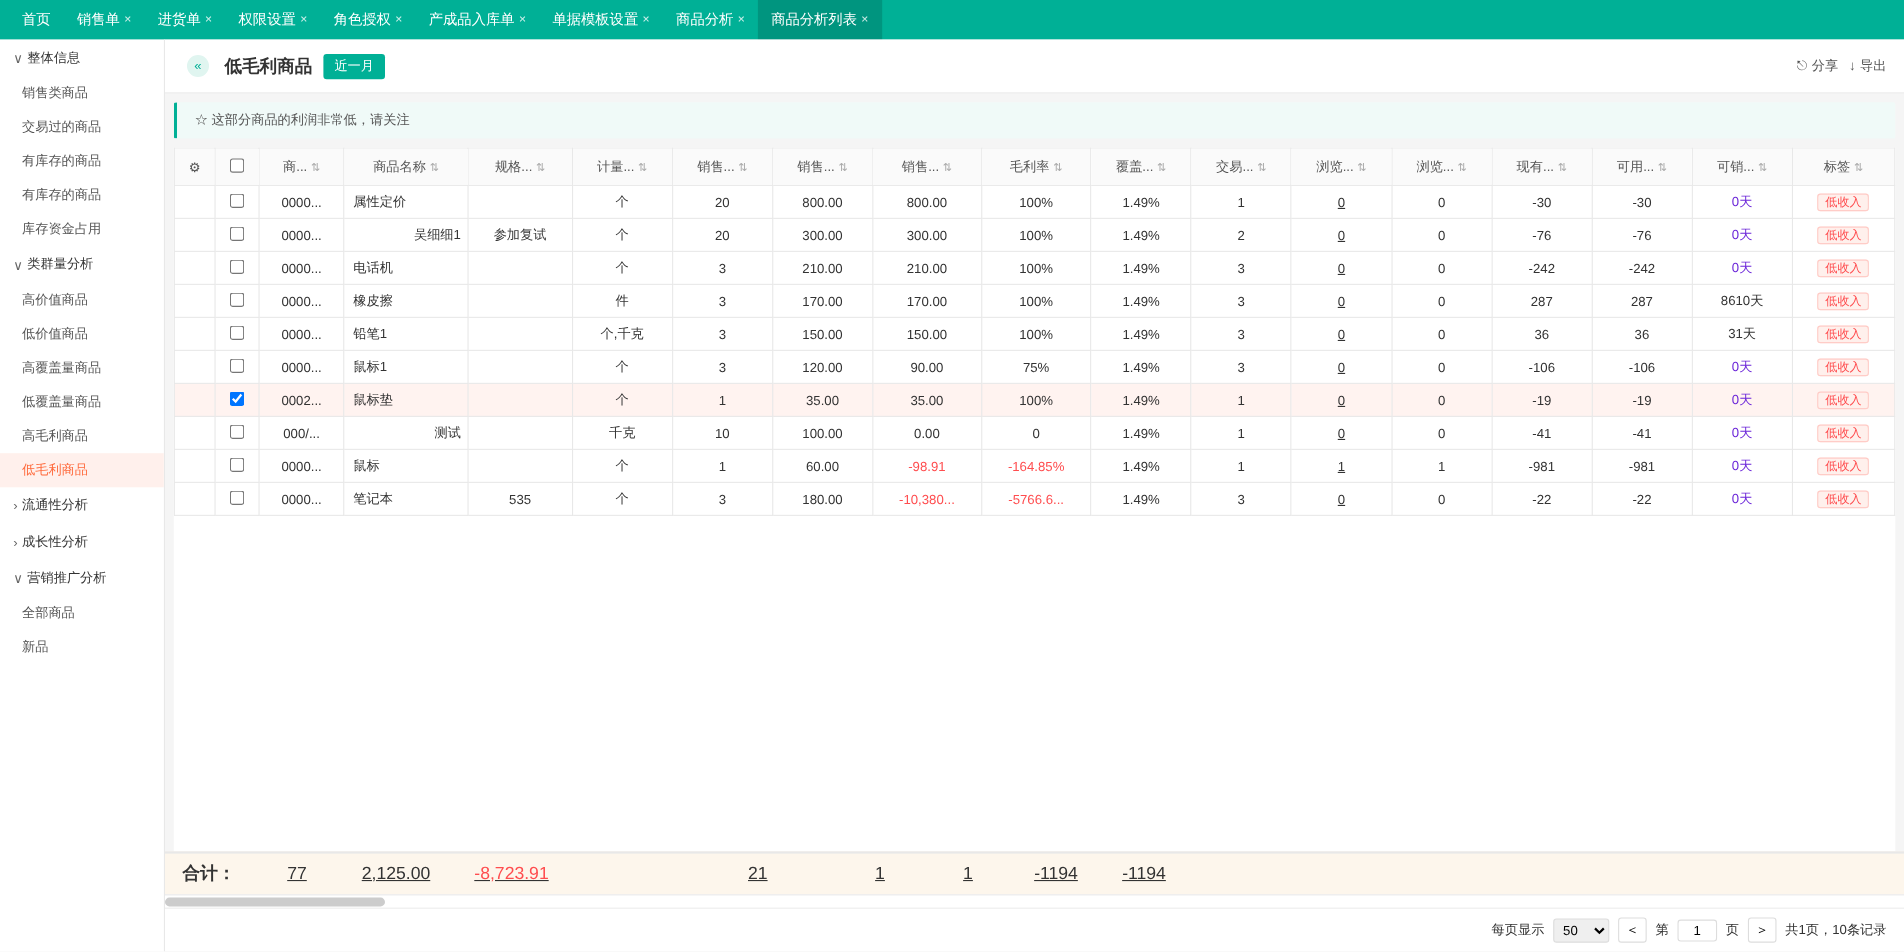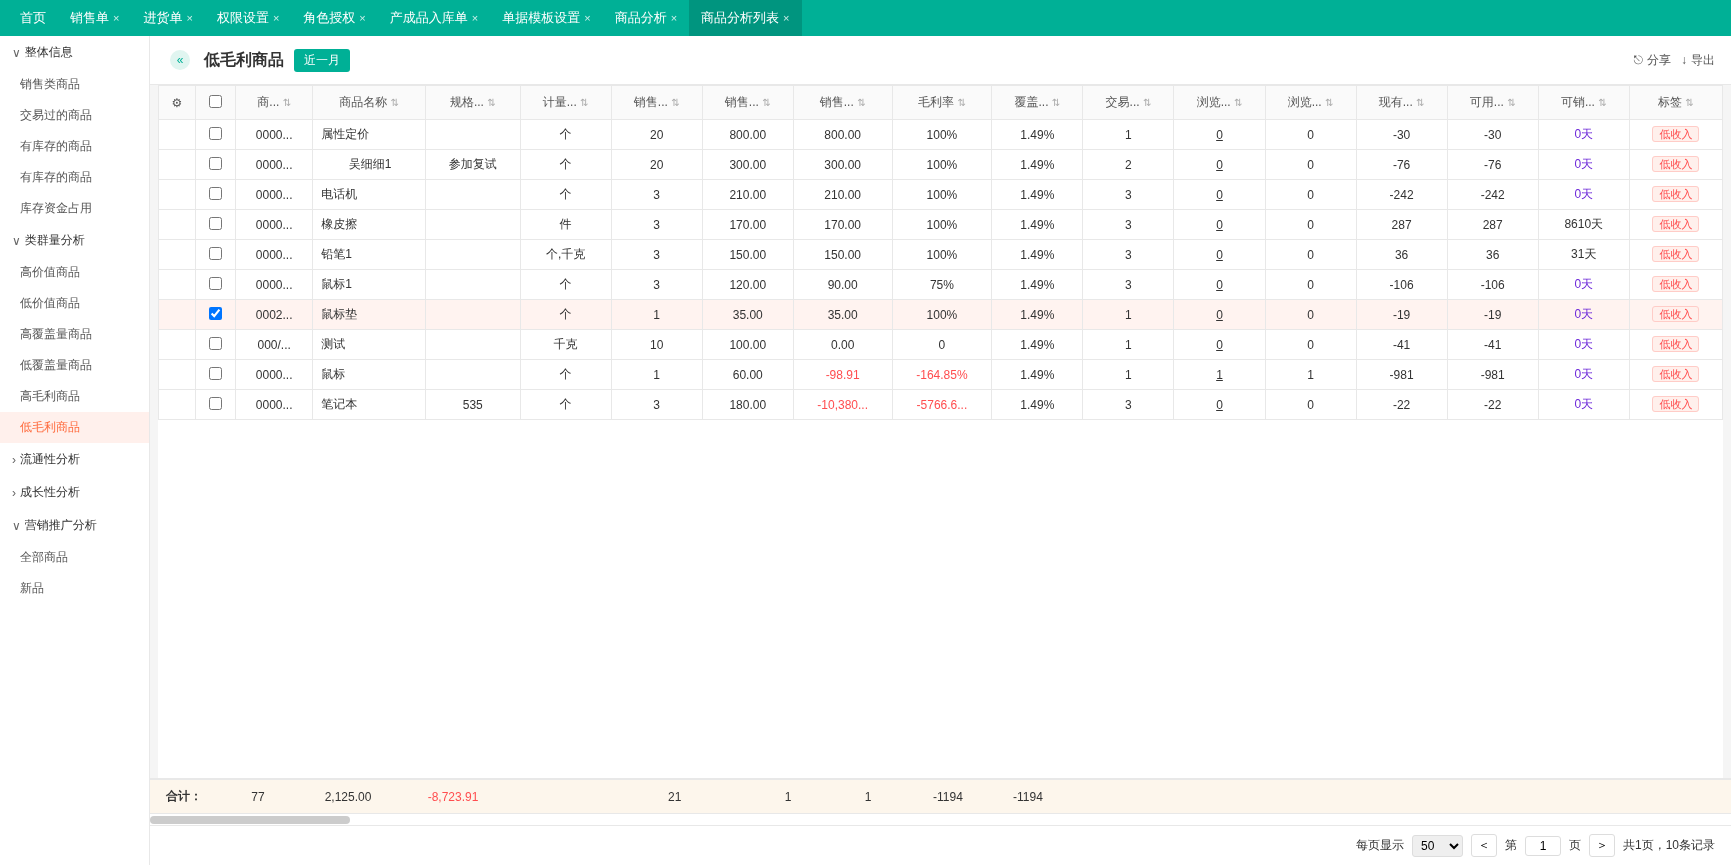--- a/index.html
+++ b/index.html
@@ -174,21 +174,21 @@
     .text-red { color: #6d28d9; }
     .underline-link { text-decoration: underline; cursor: pointer; color: #333; }
 
     
     .table-footer {
       background: #fdf6ec;
       border-top: 2px solid #e8e8e8;
       display: flex;
       align-items: center;
       padding: 8px 16px;
-      font-size: 12px;
+      font-size: 16px;
       gap: 0;
     }
     .footer-label { font-weight: bold; color: #333; margin-right: 16px; }
 
     
     .pagination-bar {
       background: #fff;
       border-top: 1px solid #e8e8e8;
       padding: 8px 16px;
       display: flex;
@@ -349,20 +349,24 @@
           <span>⎋</span>
           <span>分享</span>
         </div>
         <div class="action-btn">
           <span>↓</span>
           <span>导出</span>
         </div>
       </div>
     </div>
 
+    <div class="notice-bar">
+      <span>☆</span>
+      <span>这部分商品的利润非常低，请关注</span>
+    </div>
 
     <div class="table-container">
       <table>
         <thead>
           <tr>
             <th>⚙</th>
             <th><input type="checkbox" style=""></th>
             <th>商... <span class="sort-icon">⇅</span></th>
             <th>商品名称 <span class="sort-icon">⇅</span></th>
             <th>规格... <span class="sort-icon">⇅</span></th>
@@ -399,21 +403,21 @@
     <td>0</td>
     <td>-30</td>
     <td>-30</td>
     <td class="text-red">0天</td>
     <td><span class="tag-low-income">低收入</span></td>
   </tr>
             <tr>
     <td></td>
     <td><input type="checkbox" style=""></td>
     <td>0000...</td>
-    <td style="text-align:center;padding-left:8px;">吴细细1</td>
+    <td style="text-align:right;padding-left:8px;">吴细细1</td>
     <td>参加复试</td>
     <td>个</td>
     <td>20</td>
     <td>300.00</td>
     <td style="">300.00</td>
     <td style="">100%</td>
     <td>1.49%</td>
     <td>2</td>
     <td><span class="underline-link">0</span></td>
     <td>0</td>
@@ -519,21 +523,21 @@
     <td>0</td>
     <td>-19</td>
     <td>-19</td>
     <td class="text-red">0天</td>
     <td><span class="tag-low-income">低收入</span></td>
   </tr>
             <tr>
     <td></td>
     <td><input type="checkbox" style=""></td>
     <td>000/...</td>
-    <td style="text-align:left;padding-left:8px;">测试</td>
+    <td style="text-align:right;padding-left:8px;">测试</td>
     <td></td>
     <td>千克</td>
     <td>10</td>
     <td>100.00</td>
     <td style="">0.00</td>
     <td style="">0</td>
     <td>1.49%</td>
     <td>1</td>
     <td><span class="underline-link">0</span></td>
     <td>0</td>
@@ -581,21 +585,21 @@
     <td>-22</td>
     <td class="text-red">0天</td>
     <td><span class="tag-low-income">低收入</span></td>
   </tr>
           </tbody>
       </table>
     </div>
 
     <div class="table-footer">
       <span class="footer-label">合计：</span>
-      <div style="display:flex;gap:0;flex:1;align-items:center;">
+      <div style="display:flex;gap:0;flex:1;align-items:center;text-decoration:underline;">
         <span style="width:80px;text-align:center;">77</span>
         <span style="width:100px;text-align:center;">2,125.00</span>
         <span style="width:110px;text-align:center;color:#ff4d4f;">-8,723.91</span>
         <span style="width:80px;text-align:center;"></span>
         <span style="width:80px;text-align:center;"></span>
         <span style="width:80px;text-align:left;">21</span>
         <span style="width:80px;text-align:center;">1</span>
         <span style="width:80px;text-align:center;">1</span>
         <span style="width:80px;text-align:center;">-1194</span>
         <span style="width:80px;text-align:center;">-1194</span>

